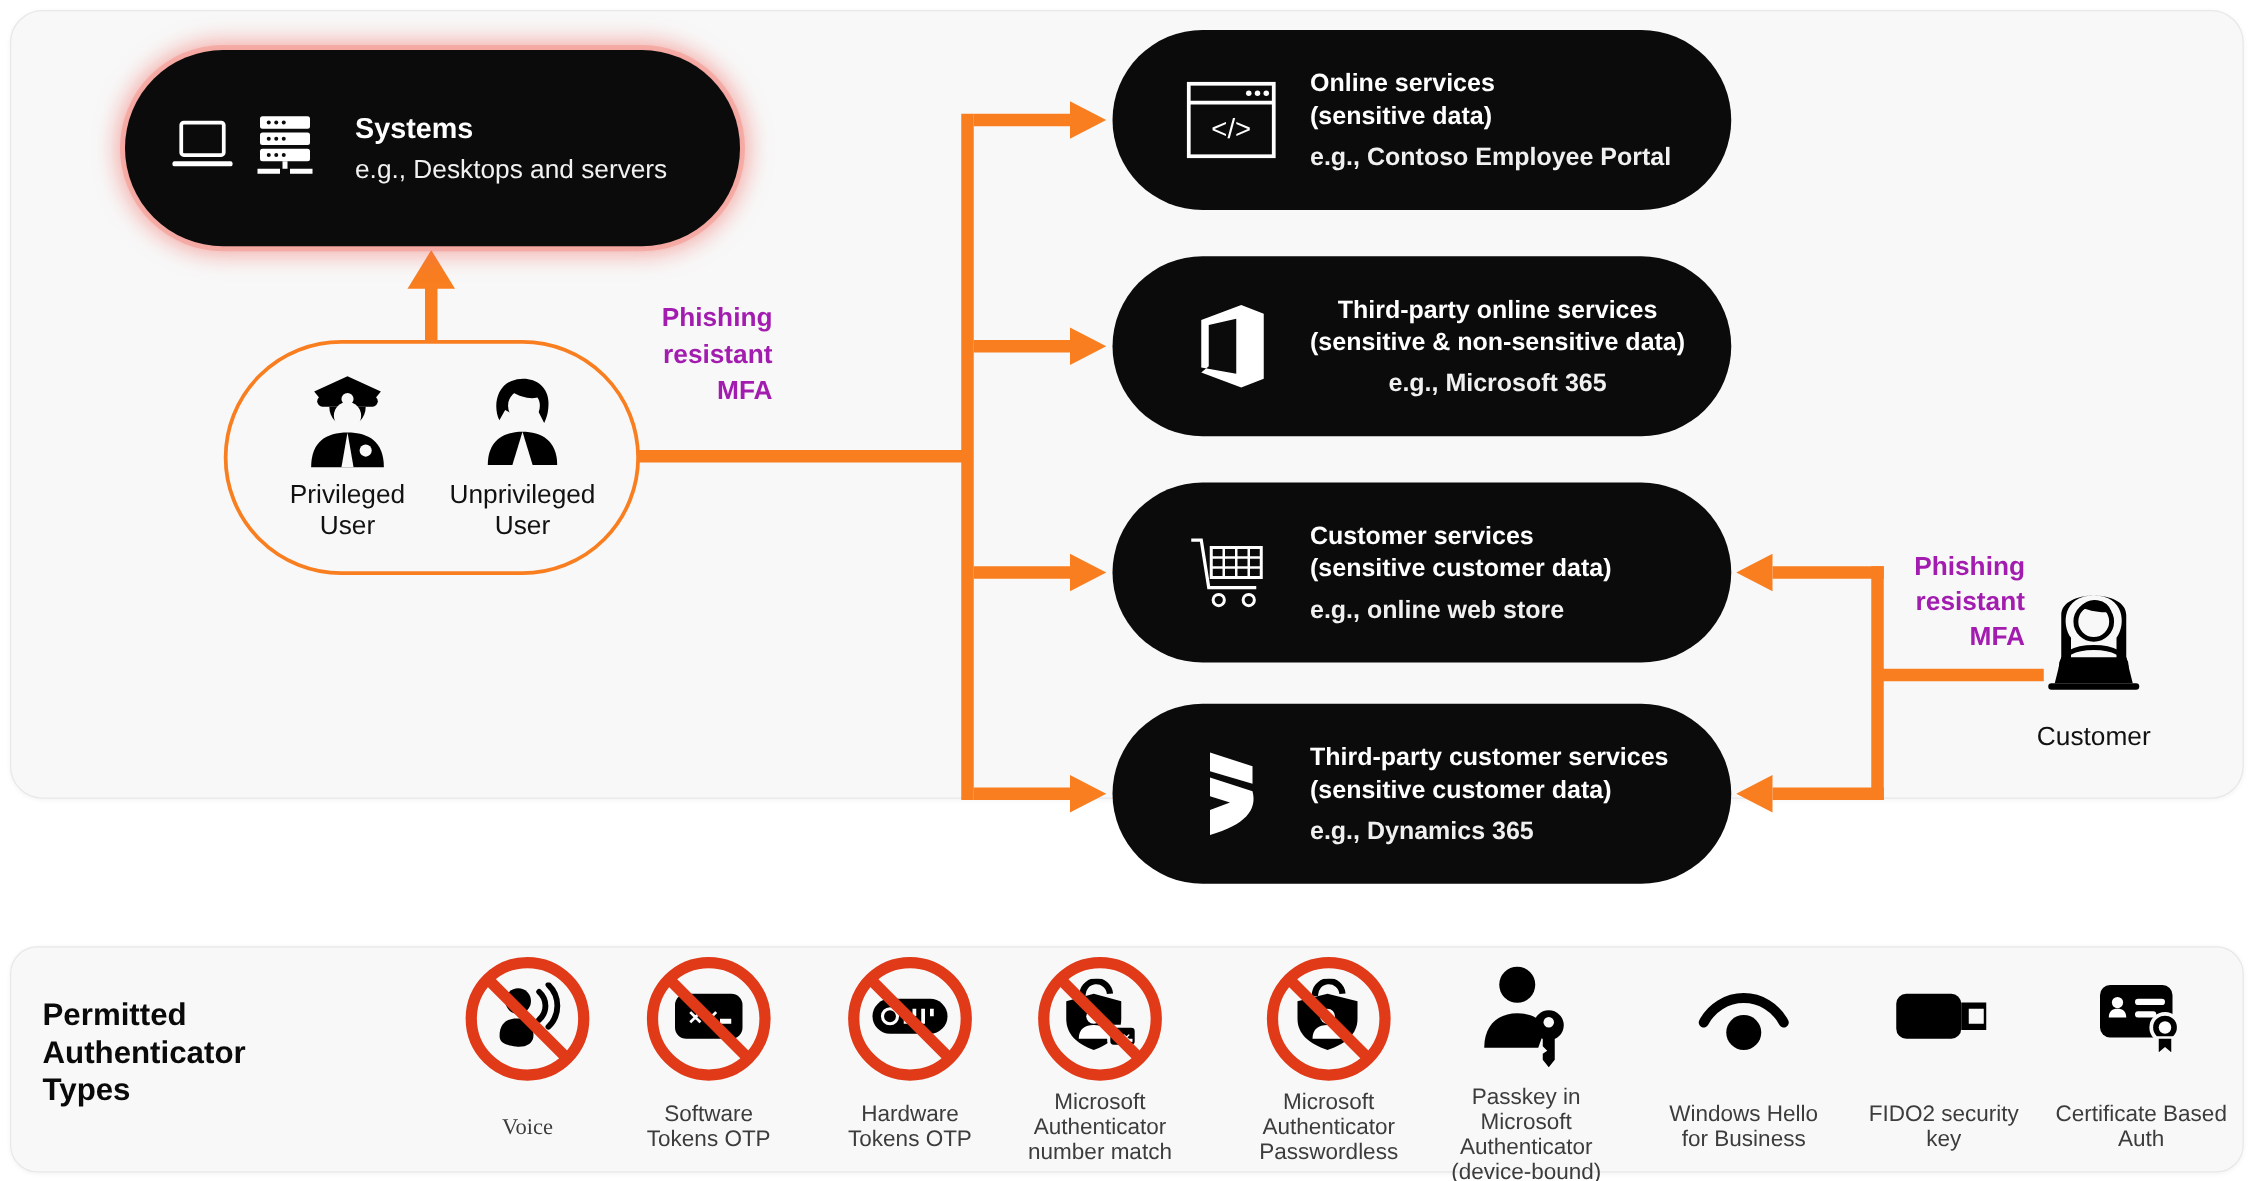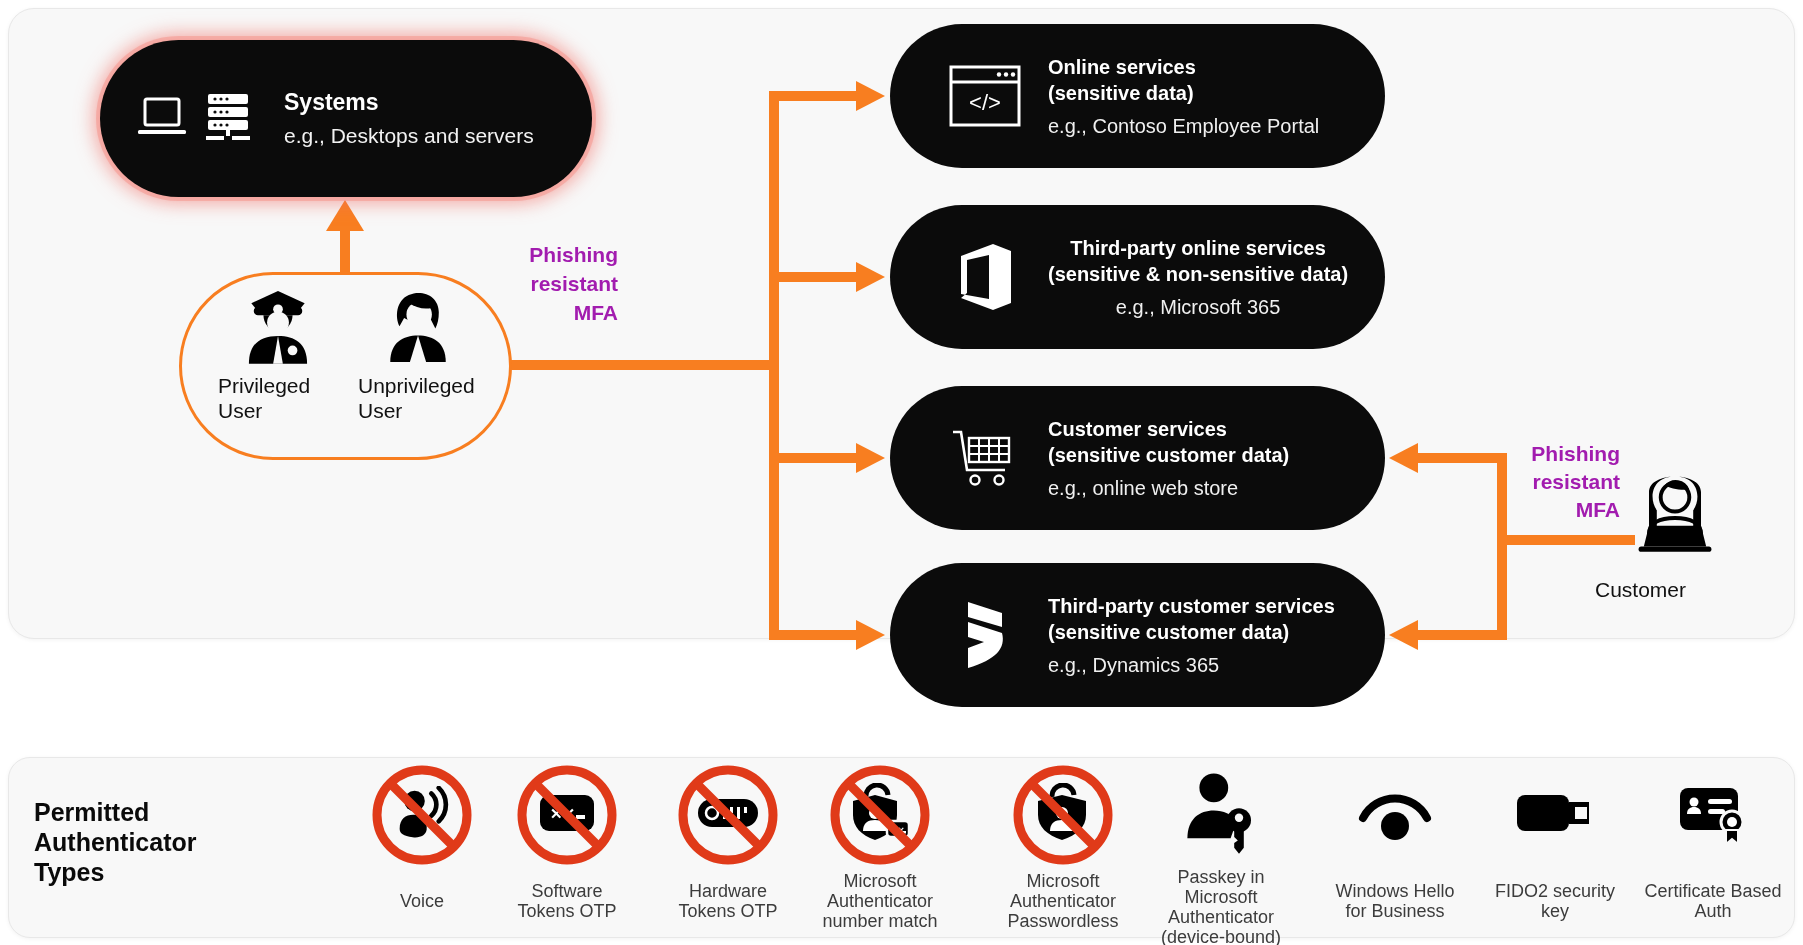--- a/index.html
+++ b/index.html
@@ -10,39 +10,39 @@
   
   .pill{position:absolute;background:#0B0B0B;display:flex;align-items:center;}
   .systems-pill{left:100px;top:40px;width:492px;height:157px;border-radius:79px;
      box-shadow:0 0 0 4px rgba(246,140,130,0.45), 0 0 18px 7px rgba(240,110,100,0.55);}
   .systems-icons{display:flex;gap:14px;margin-left:36px;align-items:center;}
   .systems-text{margin-left:30px;color:#fff;}
   .systems-title{font-size:23px;font-weight:bold;}
   .systems-sub{font-size:21px;margin-top:8px;color:#F2F2F2;}
 
   .users-bubble{position:absolute;left:179px;top:272px;width:333px;height:188px;border:3px solid #F87E20;border-radius:94px;background:#F8F8F8;box-sizing:border-box;}
-  .user-figure{position:absolute;top:8px;width:120px;text-align:left;}
+  .user-figure{position:absolute;top:18px;width:120px;text-align:center;}
   .user-figure .glyph{height:82px;display:flex;align-items:flex-end;justify-content:center;}
   .user-label{margin-top:8px;font-size:21px;line-height:25px;color:#111;}
 
   .oline{position:absolute;background:#F87E20;}
   .arr-right{position:absolute;width:0;height:0;border-top:15px solid transparent;border-bottom:15px solid transparent;border-left:29px solid #F87E20;}
   .arr-left{position:absolute;width:0;height:0;border-top:15px solid transparent;border-bottom:15px solid transparent;border-right:29px solid #F87E20;}
   .arr-up{position:absolute;width:0;height:0;border-left:19px solid transparent;border-right:19px solid transparent;border-bottom:31px solid #F87E20;}
 
   .mfa-text{position:absolute;font-size:21px;font-weight:bold;color:#a21caf;text-align:right;line-height:29px;}
 
   .service-pill{left:890px;width:495px;height:144px;border-radius:72px;}
   .service-icon{width:74px;margin-left:58px;flex:0 0 auto;display:flex;justify-content:center;}
   .service-text{margin-left:26px;color:#fff;}
   .service-title{font-size:20px;font-weight:bold;line-height:26px;}
-  .service-example{font-size:20px;margin-top:9px;color:#F0F0F0;}
+  .service-example{font-size:20px;margin-top:9px;color:#F0F0F0;font-weight:bold;}
 
   .customer-figure{position:absolute;left:1633px;top:466px;width:84px;text-align:center;}
-  .customer-label{position:absolute;left:1595px;top:578px;width:160px;font-size:21px;color:#111;}
+  .customer-label{position:absolute;left:1595px;top:578px;width:160px;text-align:center;font-size:21px;color:#111;}
 
   
   .bottom-title{position:absolute;left:34px;top:797px;font-size:25px;font-weight:bold;line-height:30px;color:#0A0A0A;}
   .auth-item{position:absolute;top:763px;width:160px;height:172px;display:flex;flex-direction:column;align-items:center;}
   .auth-iconbox{position:relative;width:104px;height:104px;flex:0 0 auto;display:flex;align-items:center;justify-content:center;}
   .auth-iconbox .base{position:relative;z-index:1;}
   .prohibit{position:absolute;left:0;top:0;width:104px;height:104px;z-index:2;}
   .auth-label{flex:1;display:flex;align-items:center;text-align:center;font-size:18px;line-height:20px;color:#3C3C3C;}
 </style>
 </head>
@@ -229,21 +229,21 @@
       <rect x="4" y="62" width="56" height="4" rx="2" fill="#000"></rect>
     </svg>
   </div>
   <div class="customer-label">Customer</div>
 
   <div class="bottom-title ml">Permitted
 Authenticator
 Types</div>
 
 
-  <div class="auth-item" style="left:342px;">
+  <div class="auth-item" style="left:342px;font-family:Liberation Serif, serif;">
     <div class="auth-iconbox">
       <span class="base">
         <svg width="56" height="54" viewBox="0 0 60 58">
           <circle cx="22" cy="16" r="11" fill="#000"></circle>
           <path d="M6 46 C6 34 14 30 23 31 C31 32 36 38 35 47 C34 53 28 56 20 55 C10 54 6 51 6 46 Z" fill="#000"></path>
           <path d="M40 8 a16 16 0 0 1 0 24" fill="none" stroke="#000" stroke-width="5" stroke-linecap="round"></path>
           <path d="M48 2 a25 25 0 0 1 0 36" fill="none" stroke="#000" stroke-width="5" stroke-linecap="round"></path>
         </svg>
       </span>
       <span class="prohibit">

